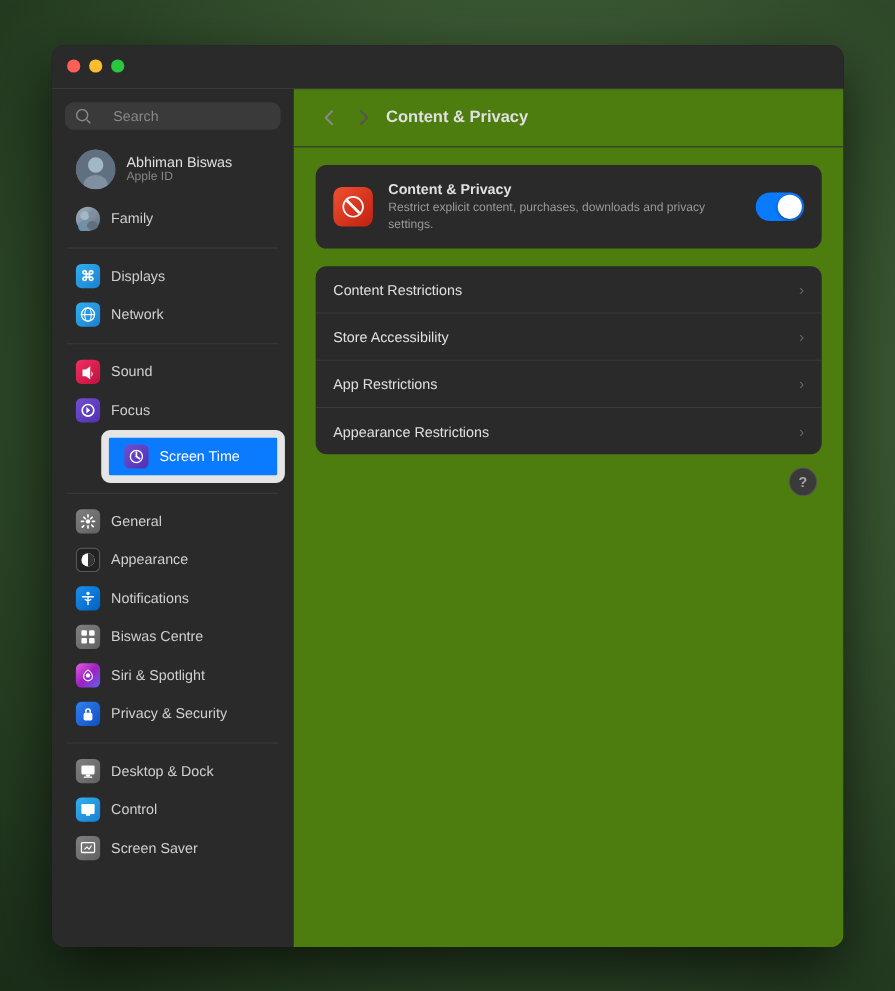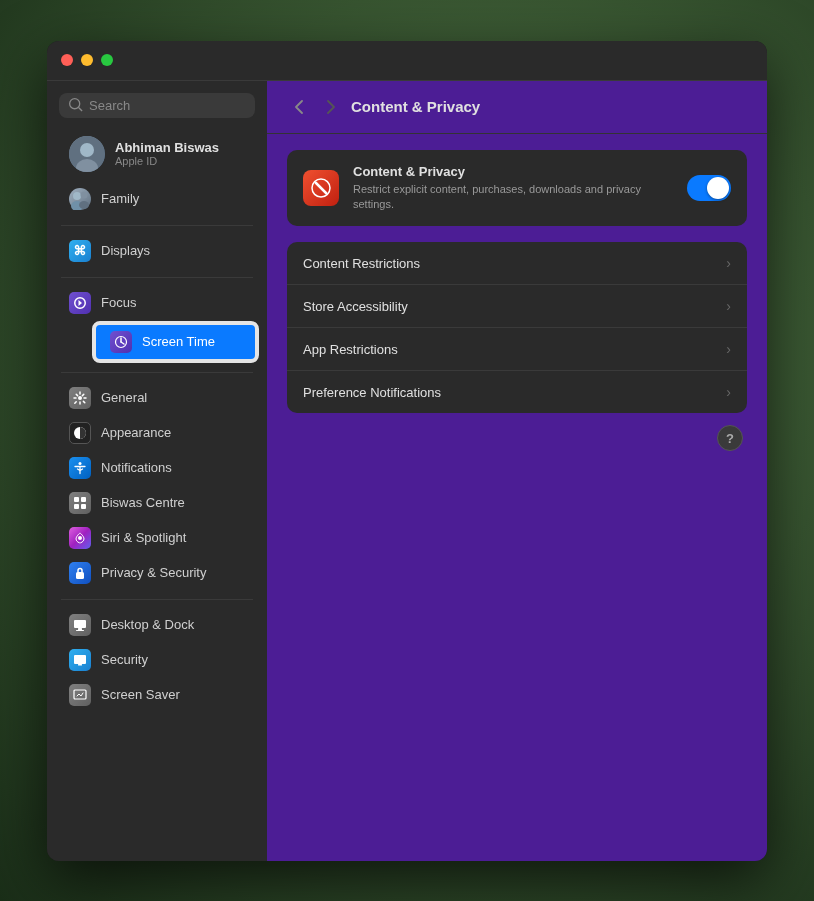--- a/index.html
+++ b/index.html
@@ -66,23 +66,23 @@
     .sidebar::-webkit-scrollbar { width: 0; }
 
     .search-container {
       padding: 0 12px 12px;
     }
 
     .search-box {
       background: #3a3a3a;
       border-radius: 8px;
       display: flex;
-      align-items: flex-start;
+      align-items: flex-end;
       padding: 5px 10px;
-      gap: 6px;
+      gap: 20px;
       color: #888;
       font-size: 13px;
     }
 
     .search-icon-svg {
       width: 14px;
       height: 14px;
       color: #888;
     }
 
@@ -109,21 +109,21 @@
       overflow: hidden;
     }
 
     .user-info {
       display: flex;
       flex-direction: column;
     }
 
     .user-name {
       font-size: 13px;
-      font-weight: 700;
+      font-weight: 400;
       color: #e0e0e0;
     }
 
     .user-subtitle {
       font-size: 11px;
       color: #888;
     }
 
     .sidebar-item {
       display: flex;
@@ -133,21 +133,21 @@
       cursor: pointer;
       border-radius: 8px;
       margin: 0 8px 1px;
       color: #d0d0d0;
       font-size: 13px;
     }
 
     .sidebar-item.active {
       background: #0a7aff;
       color: white;
-      border: 4px solid #e5e5e5;
+      border: 7px solid #e5e5e5;
       margin-left: 45px;
     }
 
     .sidebar-item.active .item-label {
       color: white;
     }
 
     .icon-box {
       width: 22px;
       height: 22px;
@@ -191,21 +191,21 @@
 
     .sidebar-divider {
       height: 1px;
       background: #3a3a3a;
       margin: 8px 14px;
     }
 
     
     .main-content {
       flex: 1;
-      background: #4c1d95;
+      background: #4d7c0f;
       display: flex;
       flex-direction: column;
       overflow-y: auto;
     }
 
     .main-header {
       display: flex;
       align-items: center;
       gap: 8px;
       padding: 14px 20px;
@@ -402,24 +402,42 @@
       <div class="sidebar-divider"></div>
 
 
       <div class="sidebar-item">
         <div class="icon-box icon-bluetooth">
           <span style="color:white;font-size:13px;font-weight:bold;">⌘</span>
         </div>
         <span class="item-label">Displays</span>
       </div>
 
+      <div class="sidebar-item">
+        <div class="icon-box icon-network">
+          <svg width="14" height="14" viewBox="0 0 14 14" fill="white">
+            <circle cx="7" cy="7" r="6" stroke="white" stroke-width="1.2" fill="none"></circle>
+            <ellipse cx="7" cy="7" rx="3" ry="6" stroke="white" stroke-width="1" fill="none"></ellipse>
+            <line x1="1" y1="7" x2="13" y2="7" stroke="white" stroke-width="1"></line>
+          </svg>
+        </div>
+        <span class="item-label">Network</span>
+      </div>
 
       <div class="sidebar-divider"></div>
 
 
+      <div class="sidebar-item">
+        <div class="icon-box icon-sound">
+          <svg width="14" height="14" viewBox="0 0 14 14" fill="white">
+            <path d="M2 5h3l4-3v12l-4-3H2V5zm8 1.5a3 3 0 0 1 0 5v-1.5a1.5 1.5 0 0 0 0-2V6.5z"></path>
+          </svg>
+        </div>
+        <span class="item-label">Sound</span>
+      </div>
 
       <div class="sidebar-item">
         <div class="icon-box icon-focus">
           <svg width="14" height="14" viewBox="0 0 14 14" fill="white">
             <path d="M7 1a6 6 0 1 1 0 12A6 6 0 0 1 7 1zm0 1.5a4.5 4.5 0 1 0 0 9 4.5 4.5 0 0 0 0-9zM5.5 4L9 7l-3.5 3V4z"></path>
           </svg>
         </div>
         <span class="item-label">Focus</span>
       </div>
 
@@ -511,21 +529,21 @@
         <span class="item-label">Desktop &amp; Dock</span>
       </div>
 
       <div class="sidebar-item">
         <div class="icon-box icon-displays">
           <svg width="14" height="14" viewBox="0 0 14 14" fill="white">
             <rect x="1" y="2" width="12" height="9" rx="1"></rect>
             <rect x="5" y="11" width="4" height="1.5" rx="0.5"></rect>
           </svg>
         </div>
-        <span class="item-label">Security</span>
+        <span class="item-label">Control</span>
       </div>
 
 
       <div class="sidebar-item">
         <div class="icon-box icon-screensaver">
           <svg width="14" height="14" viewBox="0 0 14 14" fill="none">
             <rect x="1" y="2" width="12" height="9" rx="1" stroke="white" stroke-width="1.2"></rect>
             <path d="M4 8l2-2 2 2 2-3" stroke="white" stroke-width="1" stroke-linecap="round"></path>
           </svg>
         </div>
@@ -575,21 +593,21 @@
           </div>
           <div class="restriction-item">
             <span class="restriction-label">Store Accessibility</span>
             <span class="chevron-right">›</span>
           </div>
           <div class="restriction-item">
             <span class="restriction-label">App Restrictions</span>
             <span class="chevron-right">›</span>
           </div>
           <div class="restriction-item">
-            <span class="restriction-label">Preference Notifications</span>
+            <span class="restriction-label">Appearance Restrictions</span>
             <span class="chevron-right">›</span>
           </div>
         </div>
 
         <div class="help-row">
           <div class="help-btn">
             <span>?</span>
           </div>
         </div>
       </div>

